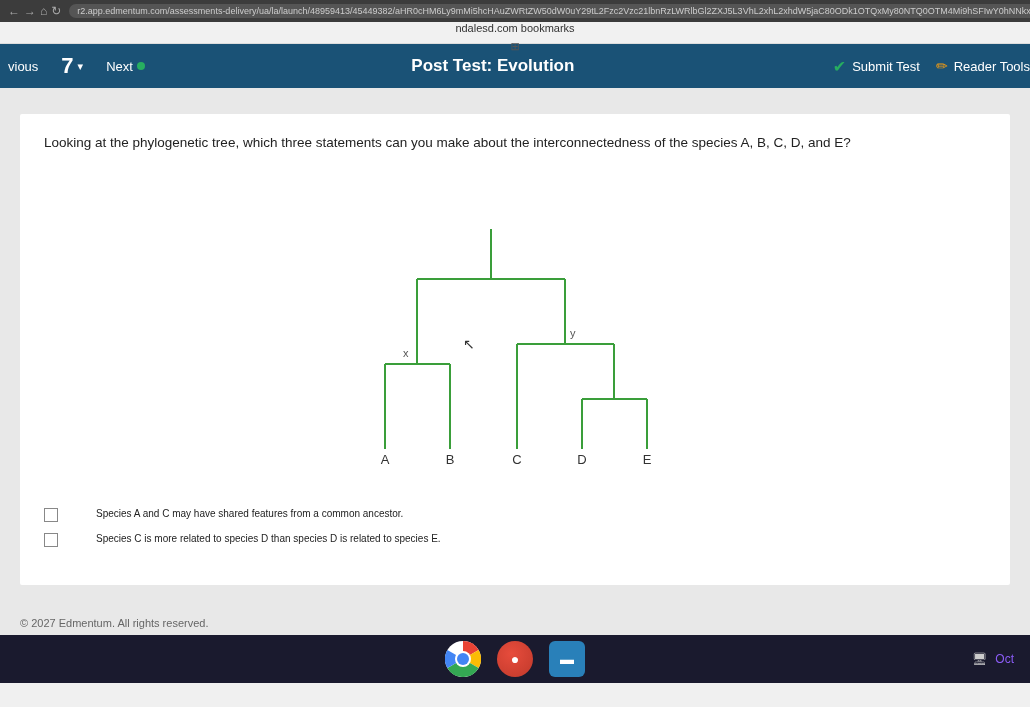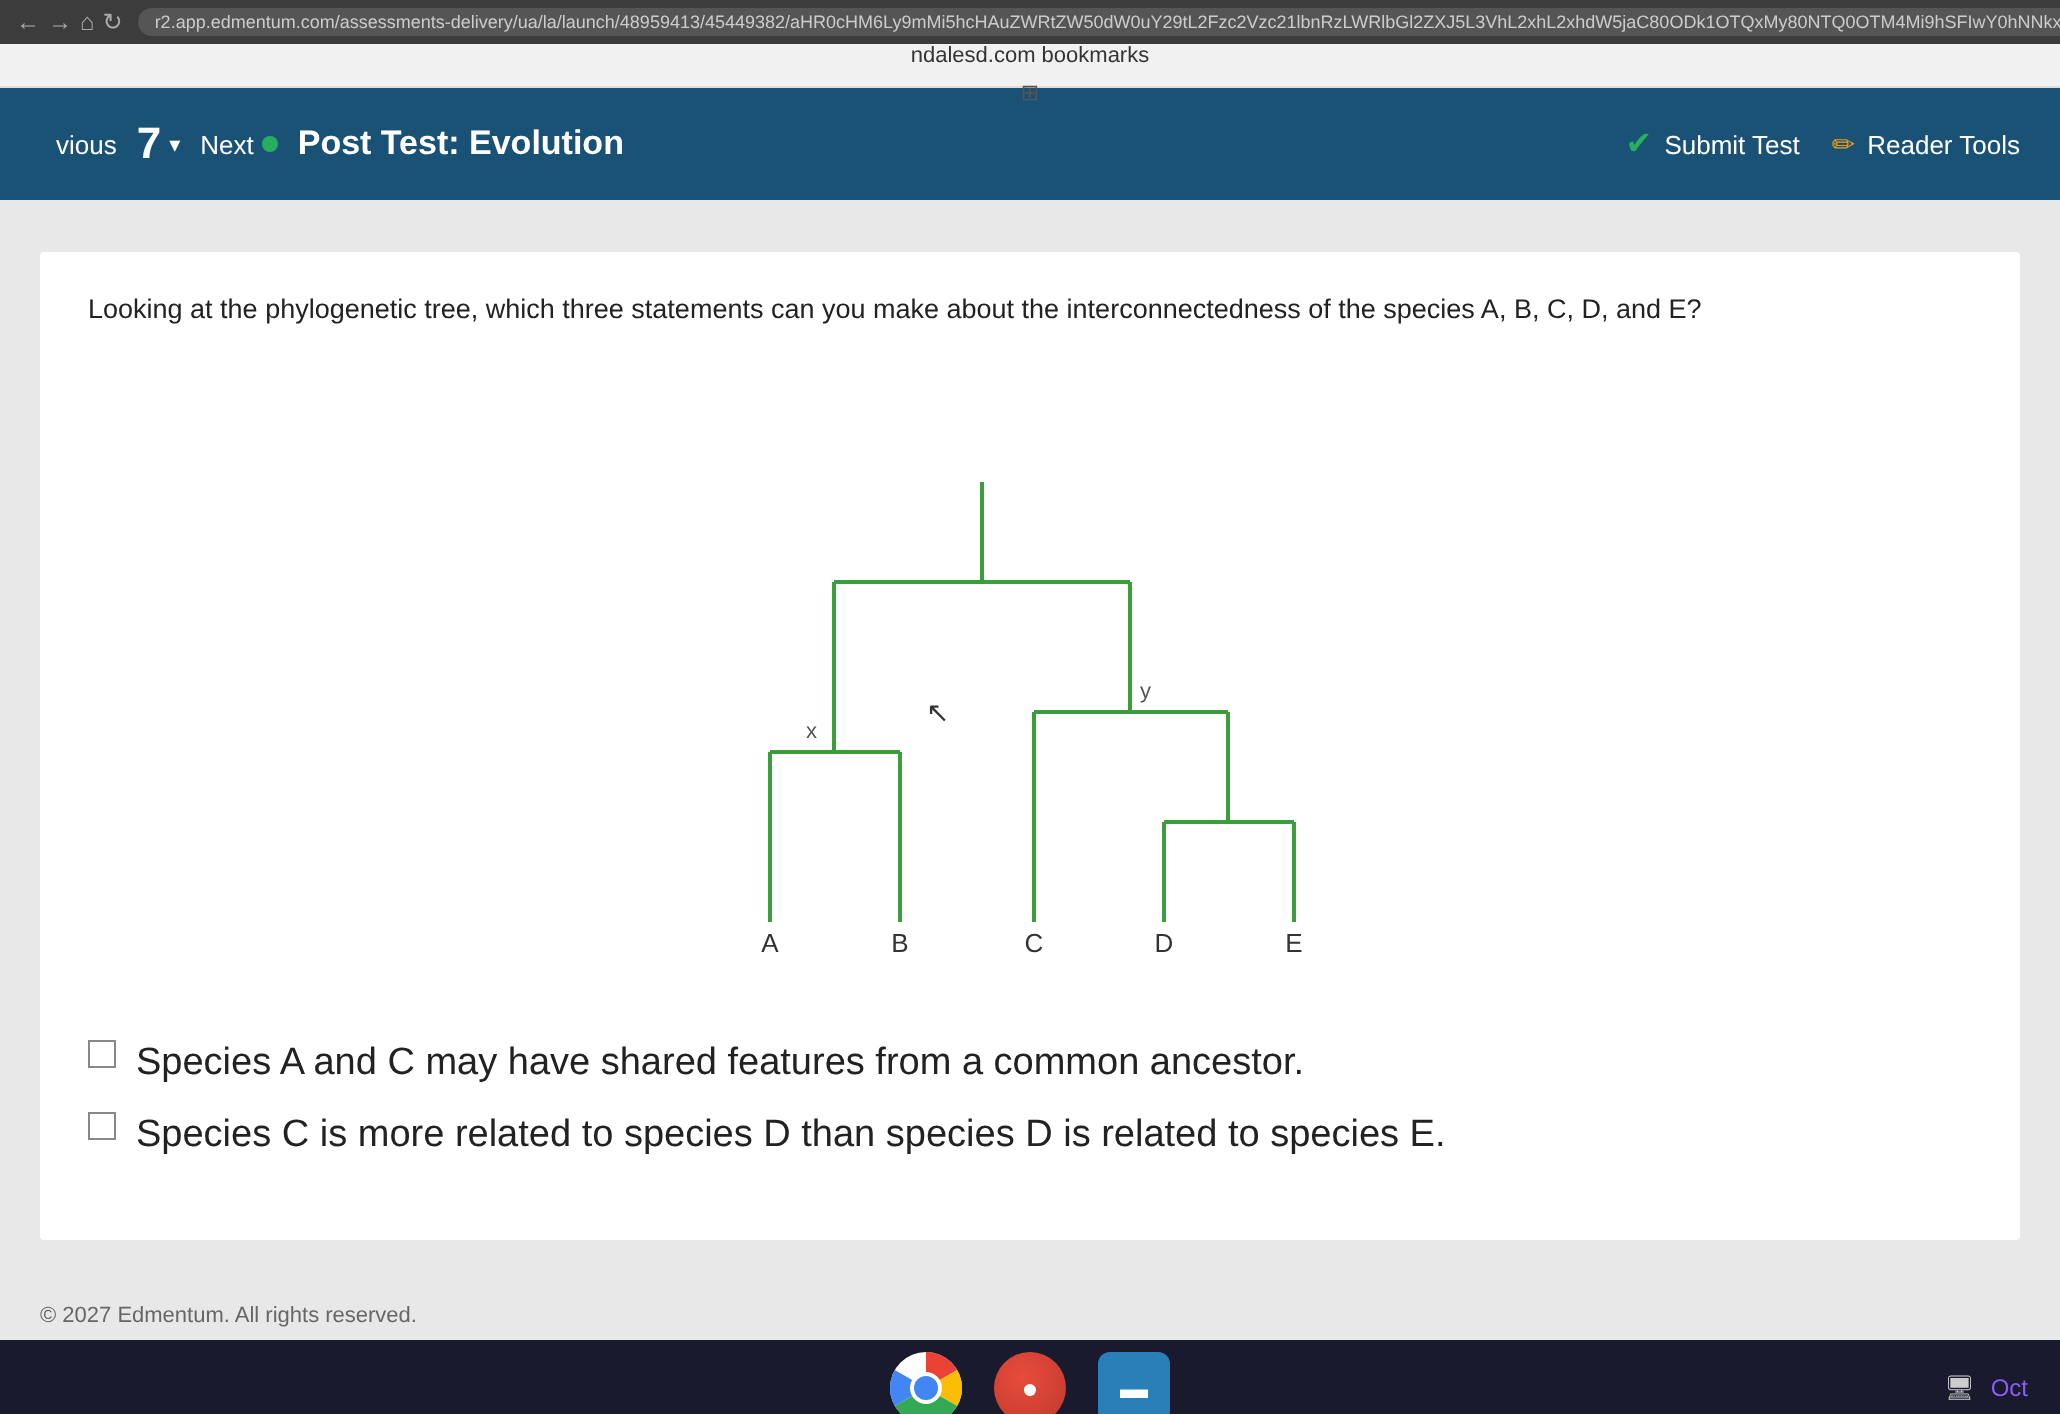--- a/index.html
+++ b/index.html
@@ -57,25 +57,25 @@
       color: #333;
     }
     .bookmarks-icon {
       font-size: 11px;
       color: #555;
     }
 
     
     .top-nav {
       background: #1a5276;
-      height: 56px;
-      display: flex;
-      align-items: center;
-      padding: 0 20px;
-      gap: 2px;
+      height: 44px;
+      display: flex;
+      align-items: center;
+      padding: 0 0;
+      gap: 15px;
     }
     .nav-prev {
       display: flex;
       align-items: center;
       gap: 4px;
       color: white;
       font-size: 13px;
       cursor: pointer;
       padding: 0 8px;
     }
@@ -103,20 +103,21 @@
       height: 8px;
       border-radius: 50%;
       background: #27ae60;
       display: inline-block;
     }
     .page-title {
       flex: 1;
       color: white;
       font-size: 17px;
       font-weight: bold;
+      text-align: center;
     }
     .nav-right {
       display: flex;
       align-items: center;
       gap: 16px;
     }
     .submit-btn {
       display: flex;
       align-items: center;
       gap: 6px;
@@ -180,23 +181,24 @@
     .option-checkbox {
       width: 14px;
       height: 14px;
       border: 1px solid #888;
       background: white;
       flex-shrink: 0;
       margin-top: 1px;
       cursor: pointer;
     }
     .option-label {
-      font-size: 19px;
+      font-size: 10px;
       color: #222;
       line-height: 1.4;
+      margin-left: 28px;
     }
 
     
     .footer {
       background: #e8e8e8;
       padding: 6px 20px;
       font-size: 11px;
       color: #666;
     }
 

